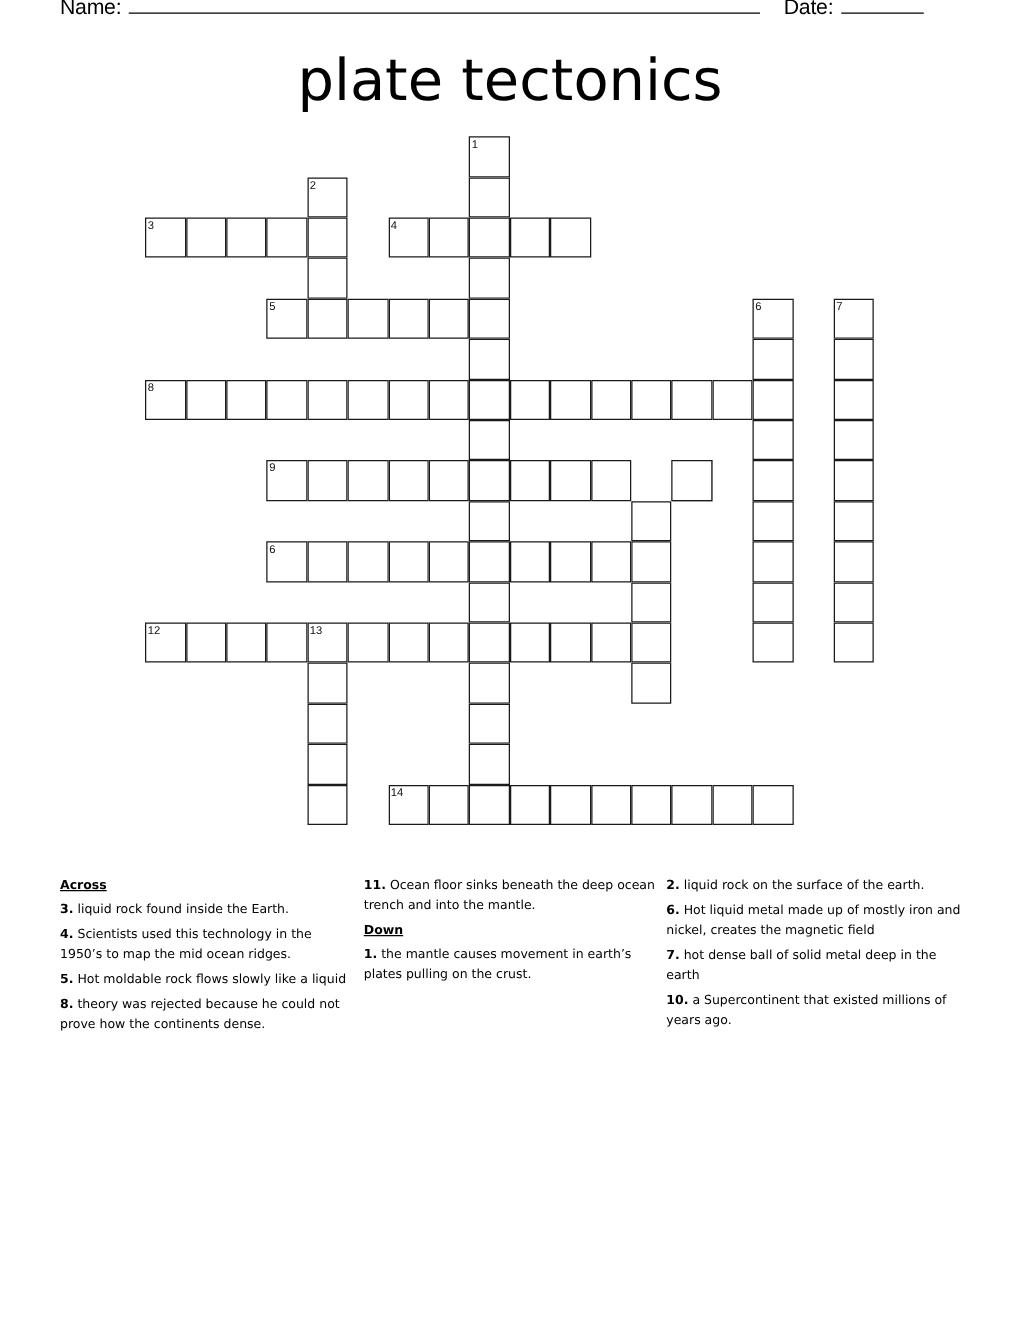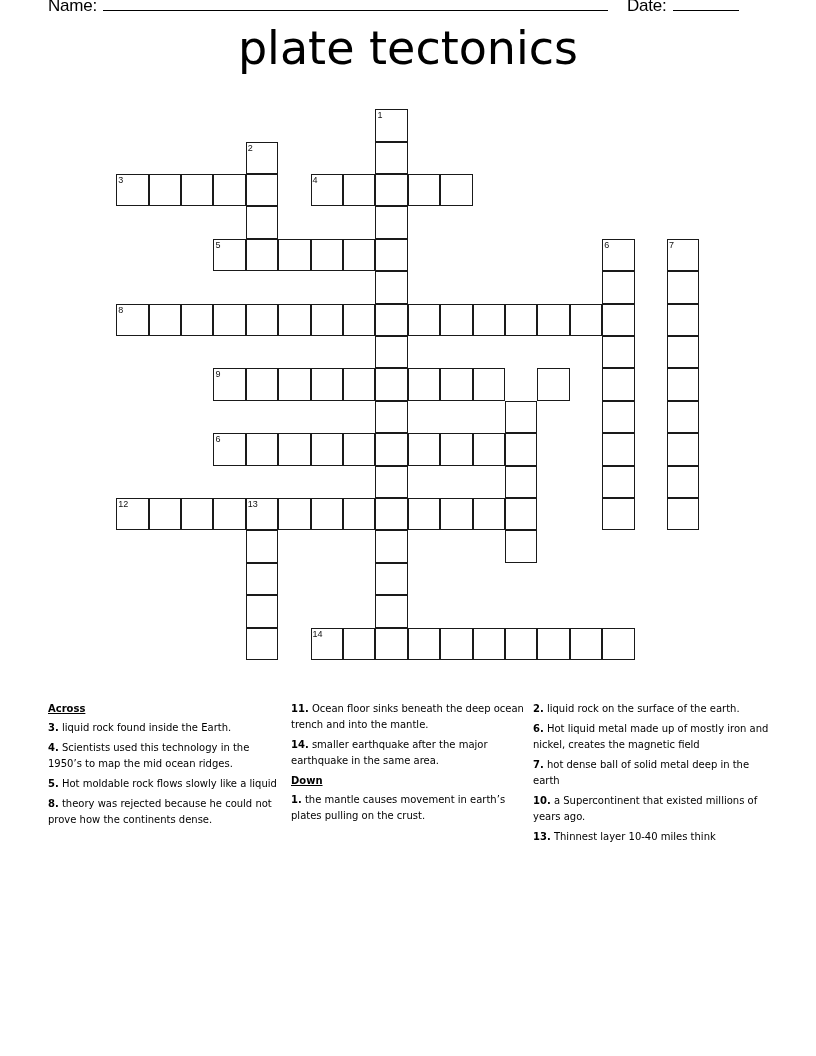--- a/index.html
+++ b/index.html
@@ -1,21 +1,21 @@
 <!DOCTYPE html>
 <html><head>
 <meta charset="utf-8">
 <style>
   html, body { margin: 0; padding: 0; background: #ffffff; }
   body { width: 816px; height: 1056px; position: relative; overflow: hidden; font-family: "DejaVu Sans", sans-serif; color: #000; }
   .hdr { position: absolute; top: -4px; font-family: "Liberation Sans", sans-serif; font-size: 17px; letter-spacing: -0.2px; white-space: nowrap; }
   .hdr .line { display: inline-block; border-bottom: 1px solid #000; height: 14px; vertical-align: baseline; margin-left: 6px; }
   #name-hdr { left: 48px; }
   #date-hdr { left: 627px; }
-  .title { position: absolute; top: 18px; left: 0; width: 816px; text-align: center; font-family: "DejaVu Sans", sans-serif; font-size: 46px; letter-spacing: 0px; line-height: 60px; }
+  .title { position: absolute; top: 34px; left: 0; width: 816px; text-align: center; font-family: "DejaVu Sans", sans-serif; font-size: 46px; letter-spacing: 0px; line-height: 60px; }
   #grid { position: absolute; left: 0; top: 0; width: 816px; height: 700px; }
   .cell { position: absolute; width: 32.4px; height: 32.4px; box-sizing: border-box; border: 1.6px solid #1a1a1a; background: #fff; margin-left: -0.8px; margin-top: -0.8px; }
   .cell .num { position: absolute; left: 1px; top: 0px; font-family: "Liberation Sans", sans-serif; font-size: 9px; line-height: 10px; color: #111; }
   .clues { position: absolute; top: 701px; font-family: "DejaVu Sans", sans-serif; font-size: 10px; line-height: 16.2px; }
   .clues .heading { font-weight: bold; text-decoration: underline; margin-bottom: 3px; }
   .clues .clue { margin-bottom: 3.6px; }
   .clues .clue b { font-weight: bold; }
   #col1 { left: 48px; width: 236px; }
   #col2 { left: 291px; width: 236px; }
   #col3 { left: 533px; width: 240px; }
@@ -178,24 +178,22 @@
 <div class="clues" id="col1">
   <div class="heading">Across</div>
   <div class="clue"><b>3.</b> <span>liquid rock found inside the Earth.</span></div>
   <div class="clue"><b>4.</b> <span>Scientists used this technology in the 1950’s to map the mid ocean ridges.</span></div>
   <div class="clue"><b>5.</b> <span>Hot moldable rock flows slowly like a liquid</span></div>
   <div class="clue"><b>8.</b> <span>theory was rejected because he could not prove how the continents dense.</span></div>
 </div>
 
 <div class="clues" id="col2">
   <div class="clue"><b>11.</b> <span>Ocean floor sinks beneath the deep ocean trench and into the mantle.</span></div>
-  <div class="clue"><b>14.</b> <span>smaller earthquake after the major earthquake in the same area.</span></div>
   <div class="heading">Down</div>
   <div class="clue"><b>1.</b> <span>the mantle causes movement in earth’s plates pulling on the crust.</span></div>
 </div>
 
 <div class="clues" id="col3">
   <div class="clue"><b>2.</b> <span>liquid rock on the surface of the earth.</span></div>
   <div class="clue"><b>6.</b> <span>Hot liquid metal made up of mostly iron and nickel, creates the magnetic field</span></div>
   <div class="clue"><b>7.</b> <span>hot dense ball of solid metal deep in the earth</span></div>
   <div class="clue"><b>10.</b> <span>a Supercontinent that existed millions of years ago.</span></div>
-  <div class="clue"><b>13.</b> <span>Thinnest layer 10-40 miles think</span></div>
 </div>
 
 </body></html>

